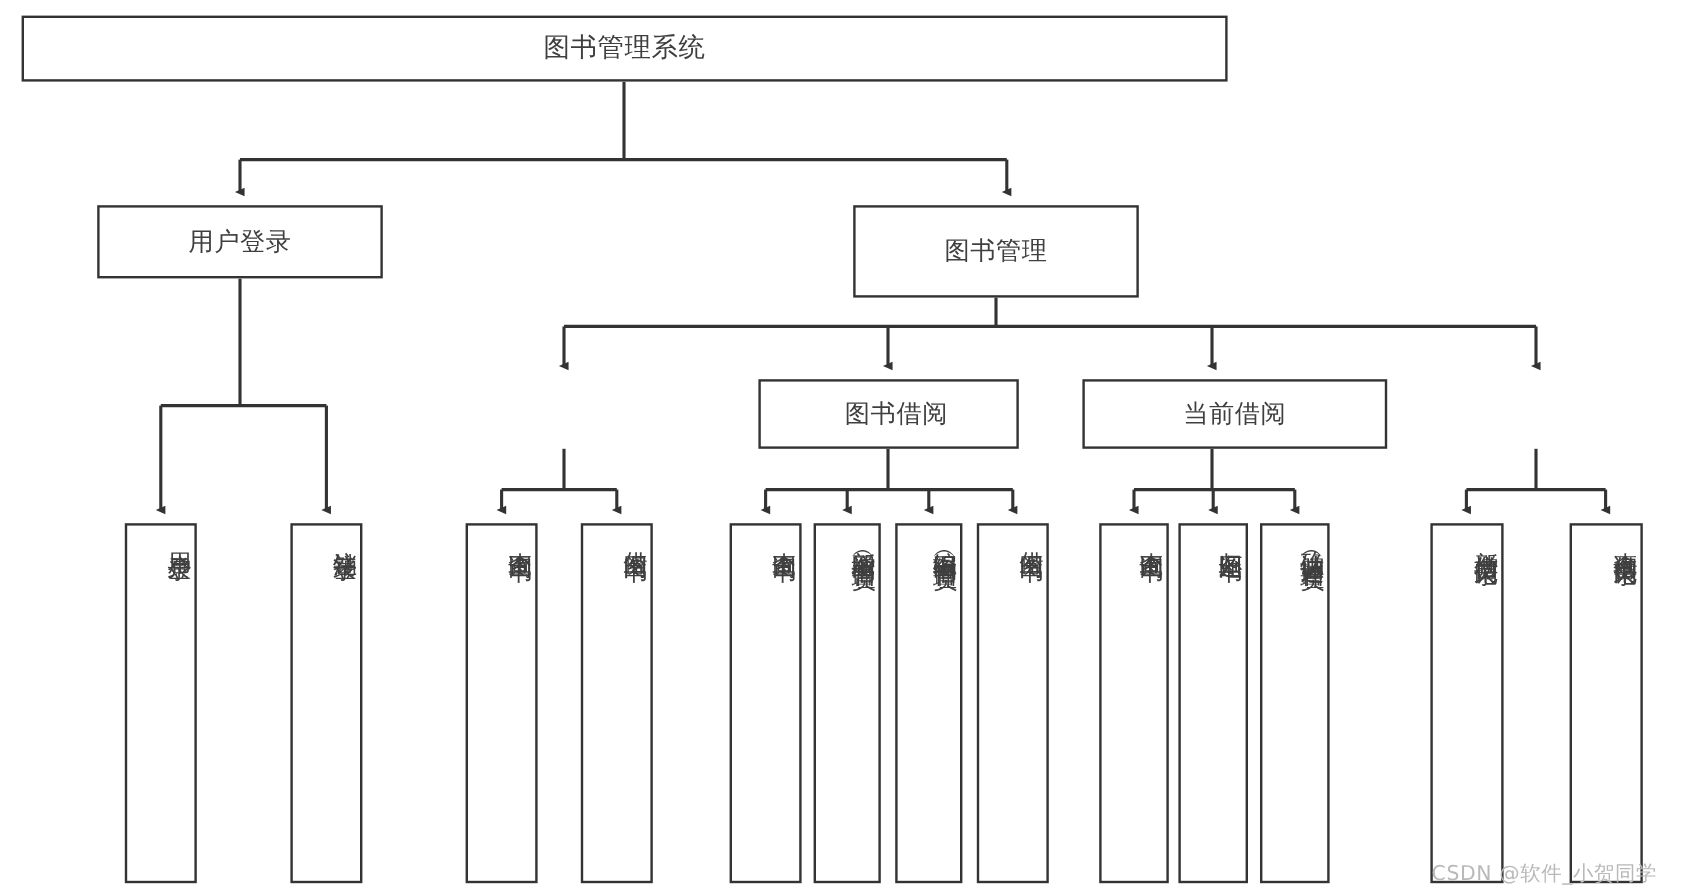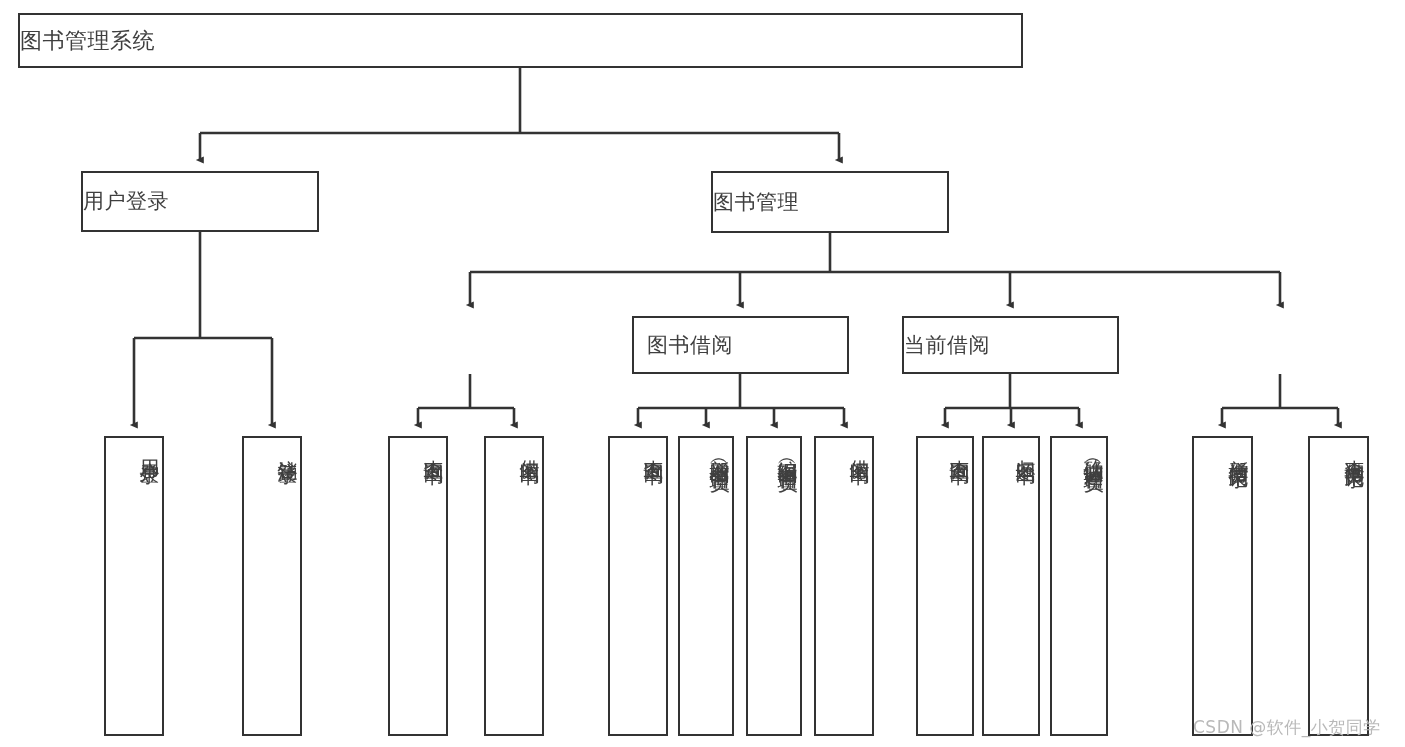--- a/index.html
+++ b/index.html
@@ -25,21 +25,21 @@
     height: 747px;
     pointer-events: none;
   }
   .node {
     position: absolute;
     box-sizing: border-box;
     background: #ffffff;
     border: 2px solid #333333;
     display: flex;
     align-items: center;
-    justify-content: flex-start;
+    justify-content: center;
     color: #3a3a3a;
   }
   .node .label {
     display: block;
     text-align: center;
     line-height: 1.18;
     letter-spacing: 0.5px;
     color: #3f3f3f;
   }
   
@@ -132,28 +132,28 @@
     </g>
   </svg>
 
   <div class="node h root" style="left:18px; top:13px; width:1005px; height:55px;">
     <span class="label">图书管理系统</span>
   </div>
 
   <div class="node h" style="left:81px; top:171px; width:238px; height:61px;">
     <span class="label">用户登录</span>
   </div>
-  <div class="node h" style="left:711px; top:171px; width:238px; height:62px;">
+  <div class="node h" style="left:711px; top:171px; width:238px; height:77px;">
     <span class="label">图书管理</span>
   </div>
 
   <div class="node h" style="left:632px; top:316px; width:217px; height:58px;padding-left:13px;">
     <span class="label">图书借阅</span>
   </div>
-  <div class="node h" style="left:902px; top:316px; width:217px; height:58px;">
+  <div class="node h" style="left:902px; top:316px; width:254px; height:58px;">
     <span class="label">当前借阅</span>
   </div>
 
   <div class="node v" style="left:104px; top:436px; width:60px; height:300px;">
     <span class="label">用户登录</span>
   </div>
   <div class="node v" style="left:242px; top:436px; width:60px; height:300px;">
     <span class="label">注销登录</span>
   </div>
 

